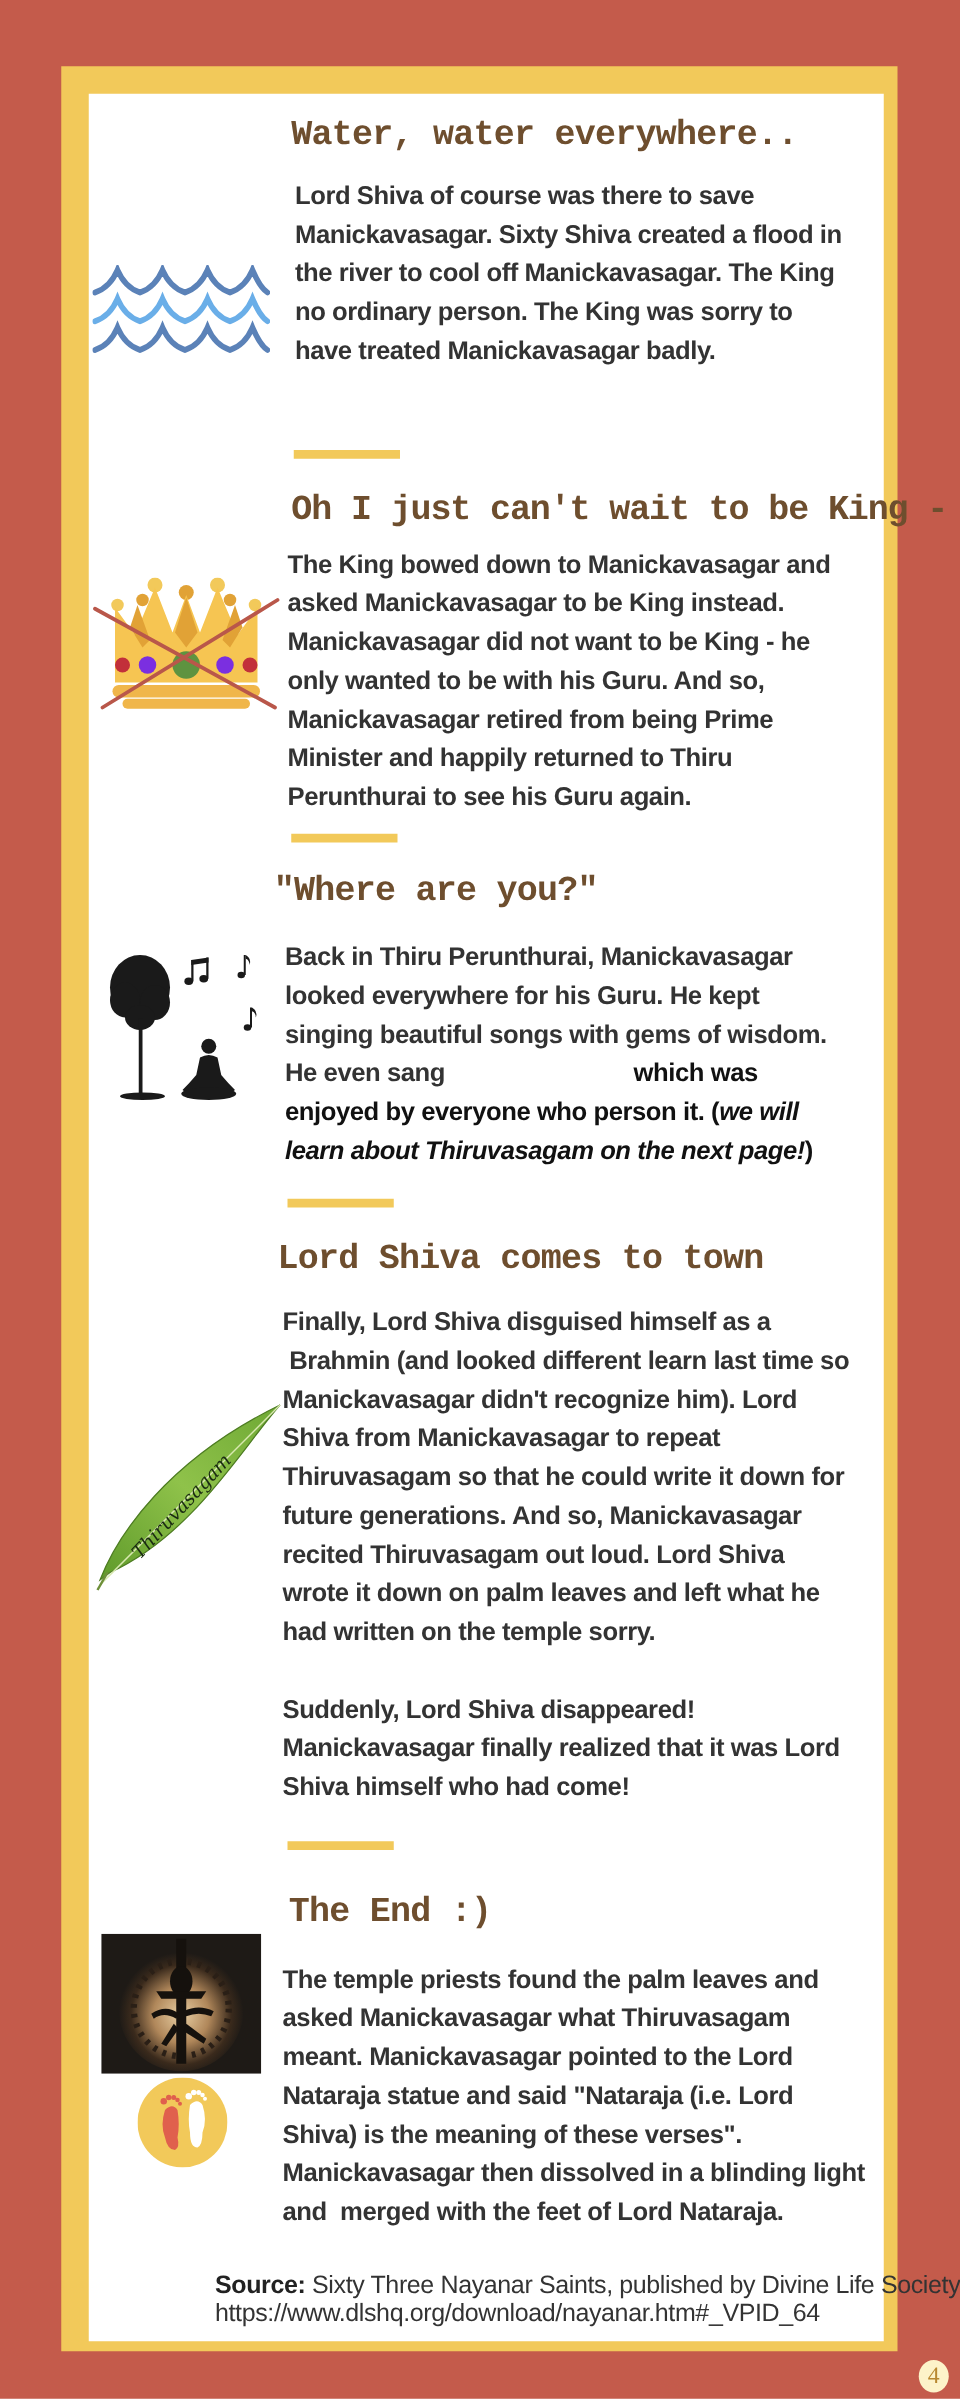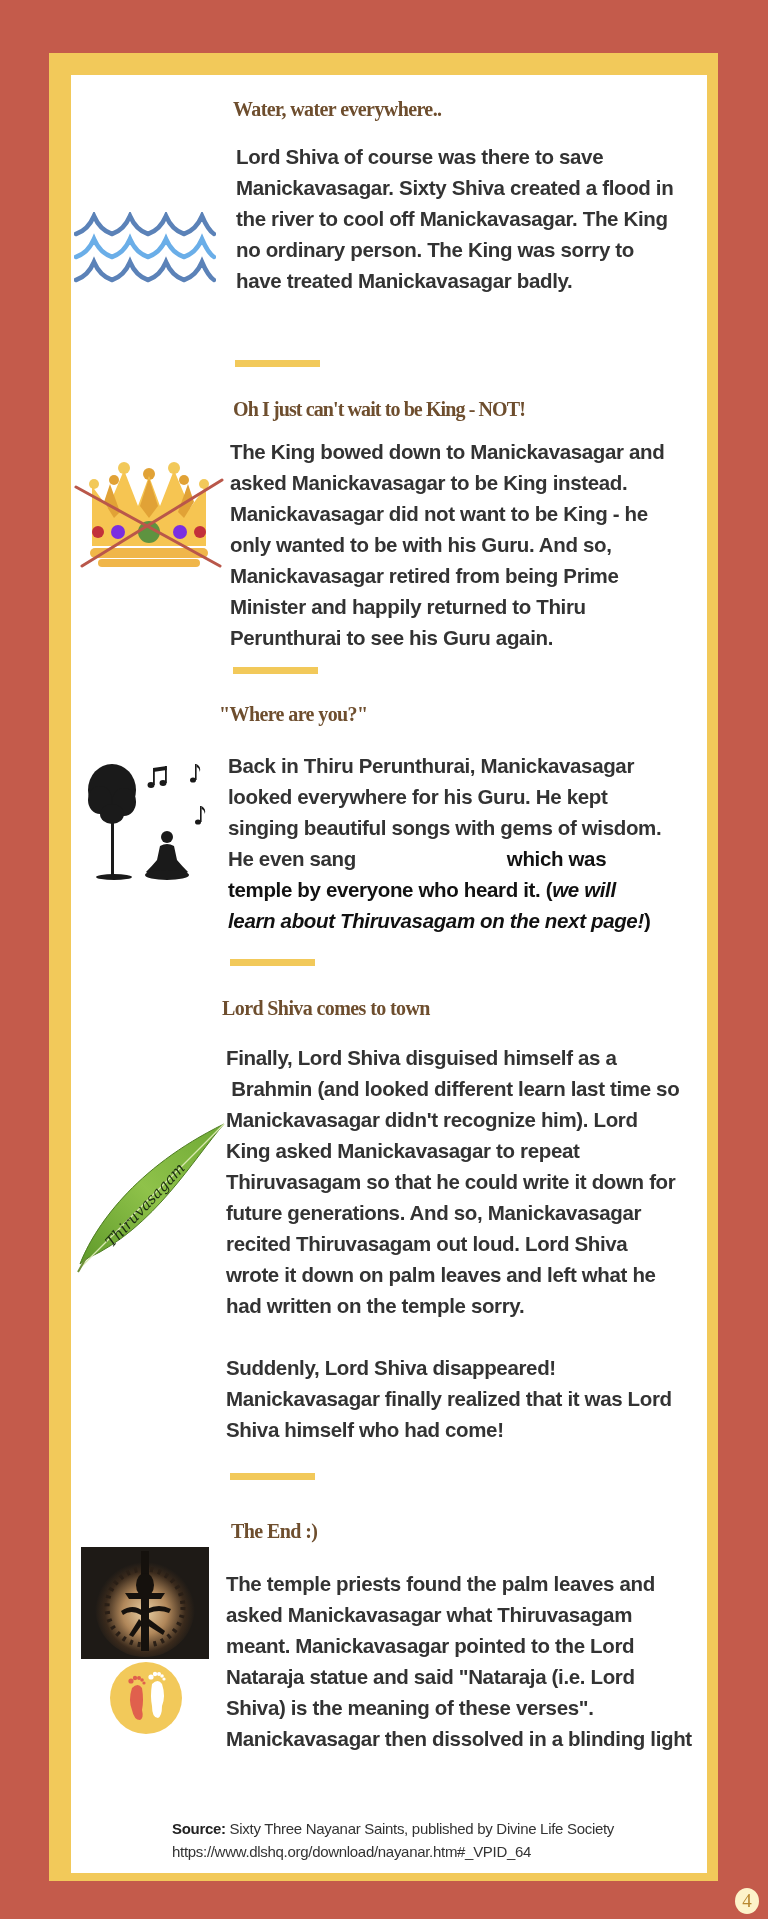--- a/index.html
+++ b/index.html
@@ -11,42 +11,42 @@
   .frame-yellow {
     position: absolute; left: 49px; top: 53px; width: 669px; height: 1828px;
     background: #f2c95a;
   }
   .frame-white {
     position: absolute; left: 71px; top: 75px; width: 636px; height: 1798px;
     background: #ffffff;
   }
   .heading {
     position: absolute; margin: 0;
-    font-family: Liberation Serif, serif; font-weight: bold;
-    font-size: 20px; line-height: 30px; color: #6e4e2e;
+    font-family: Liberation Mono, monospace; font-weight: bold;
+    font-size: 28px; line-height: 30px; color: #6e4e2e;
     letter-spacing: -0.6px; white-space: nowrap;
   }
   .body-text {
     position: absolute; margin: 0;
     font-family: "Liberation Sans", sans-serif;
     font-size: 20.5px; line-height: 31px; color: #333333;
     letter-spacing: -0.35px;
     font-weight: bold;
   }
   .body-text .line { display: block; white-space: nowrap; height: 31px; }
   .body-text .dark { color: #111111; }
   .body-text .red { color: #ffffff; }
   .body-text .ital { font-style: italic; }
   .divider {
     position: absolute; height: 7px; width: 85px; background: #f2c95a;
   }
   .icon { position: absolute; }
   .source {
     position: absolute; left: 172px; top: 1817px;
-    font-family: "Liberation Sans", sans-serif; font-size: 15px; line-height: 23px;
+    font-family: "Liberation Sans", sans-serif; font-size: 20px; line-height: 23px;
     color: #333; letter-spacing: -0.3px; white-space: nowrap;
   }
   .source b { color: #222; }
   .page-num {
     position: absolute; left: 735px; top: 1888px; width: 24px; height: 26px;
     border-radius: 50%; background: #fdf3c9;
     color: #b8882f; font-family: "Liberation Serif", serif; font-size: 19px;
     text-align: center; line-height: 26px;
   }
 </style>
@@ -130,21 +130,21 @@
     <ellipse cx="114" cy="62" rx="3" ry="2.6"></ellipse>
     <rect x="116" y="46" width="1.6" height="16"></rect>
     <path d="M117.6 46 q 5 3 3 8 q 0 -4 -3 -5 z"></path>
   </g>
 </svg>
 <div class="body-text" style="left:228px; top:750px;">
   <span class="line">Back in Thiru Perunthurai, Manickavasagar</span>
   <span class="line">looked everywhere for his Guru. He kept</span>
   <span class="line">singing beautiful songs with gems of wisdom.</span>
   <span class="line"><span>He even sang </span><span class="red">Thiruvasagam,</span><span class="dark"> which was</span></span>
-  <span class="line dark"><span>temple by everyone who heard it. (</span><span class="ital">we will</span></span>
+  <span class="line dark"><span>enjoyed by everyone who person it. (</span><span class="ital">we will</span></span>
   <span class="line dark"><span class="ital">learn about Thiruvasagam on the next page!</span><span>)</span></span>
 </div>
 <div class="divider" style="left:230px; top:959px;"></div>
 
 <h2 class="heading" style="left:222px; top:993px;">Lord Shiva comes to town</h2>
 <svg class="icon" style="left:74px; top:1118px;" width="156" height="156" viewBox="0 0 156 156">
   <defs>
     <linearGradient id="leafg" x1="0" y1="1" x2="1" y2="0">
       <stop offset="0" stop-color="#5f9a2a"></stop>
       <stop offset="0.5" stop-color="#8fc24a"></stop>
@@ -153,21 +153,21 @@
   </defs>
   <path d="M6 146 C 20 110, 60 50, 150 6 C 120 40, 80 110, 14 140 Z" fill="url(#leafg)" stroke="#4d7c22" stroke-width="1"></path>
   <path d="M6 150 L 150 6" stroke="#d8e8b0" stroke-width="1.2" fill="none"></path>
   <path d="M4 154 L 12 140" stroke="#6e8f3a" stroke-width="2"></path>
   <text x="0" y="0" transform="translate(38,130) rotate(-47)" font-family="DejaVu Serif, serif" font-style="italic" font-size="15" fill="#1a2b12">Thiruvasagam</text>
 </svg>
 <div class="body-text" style="left:226px; top:1042px;">
   <span class="line">Finally, Lord Shiva disguised himself as a</span>
   <span class="line" style="white-space:pre;"> Brahmin (and looked different learn last time so</span>
   <span class="line">Manickavasagar didn't recognize him). Lord</span>
-  <span class="line">King asked Manickavasagar to repeat</span>
+  <span class="line">Shiva from Manickavasagar to repeat</span>
   <span class="line">Thiruvasagam so that he could write it down for</span>
   <span class="line">future generations. And so, Manickavasagar</span>
   <span class="line">recited Thiruvasagam out loud.  Lord Shiva</span>
   <span class="line">wrote it down on palm leaves and left what he</span>
   <span class="line">had written on the temple sorry.</span>
   <span class="line"></span>
   <span class="line">Suddenly, Lord Shiva disappeared!</span>
   <span class="line">Manickavasagar finally realized that it was Lord</span>
   <span class="line">Shiva himself who had come!</span>
 </div>
@@ -215,20 +215,21 @@
       <circle cx="54" cy="17" r="1.6"></circle>
   </g>
 </svg>
 <div class="body-text" style="left:226px; top:1568px;">
   <span class="line">The temple priests found the palm leaves and</span>
   <span class="line">asked Manickavasagar what Thiruvasagam</span>
   <span class="line">meant. Manickavasagar pointed to the Lord</span>
   <span class="line">Nataraja statue and said "Nataraja (i.e. Lord</span>
   <span class="line">Shiva) is the meaning of these verses".</span>
   <span class="line">Manickavasagar then dissolved in a blinding light</span>
+  <span class="line" style="white-space:pre;">and  merged with the feet of Lord Nataraja.</span>
 </div>
 
 <div class="source">
   <div><b>Source:</b><span> Sixty Three Nayanar Saints, published by Divine Life Society</span></div>
   <div>https://www.dlshq.org/download/nayanar.htm#_VPID_64</div>
 </div>
 
 <div class="page-num">4</div>
 
 </body></html>

